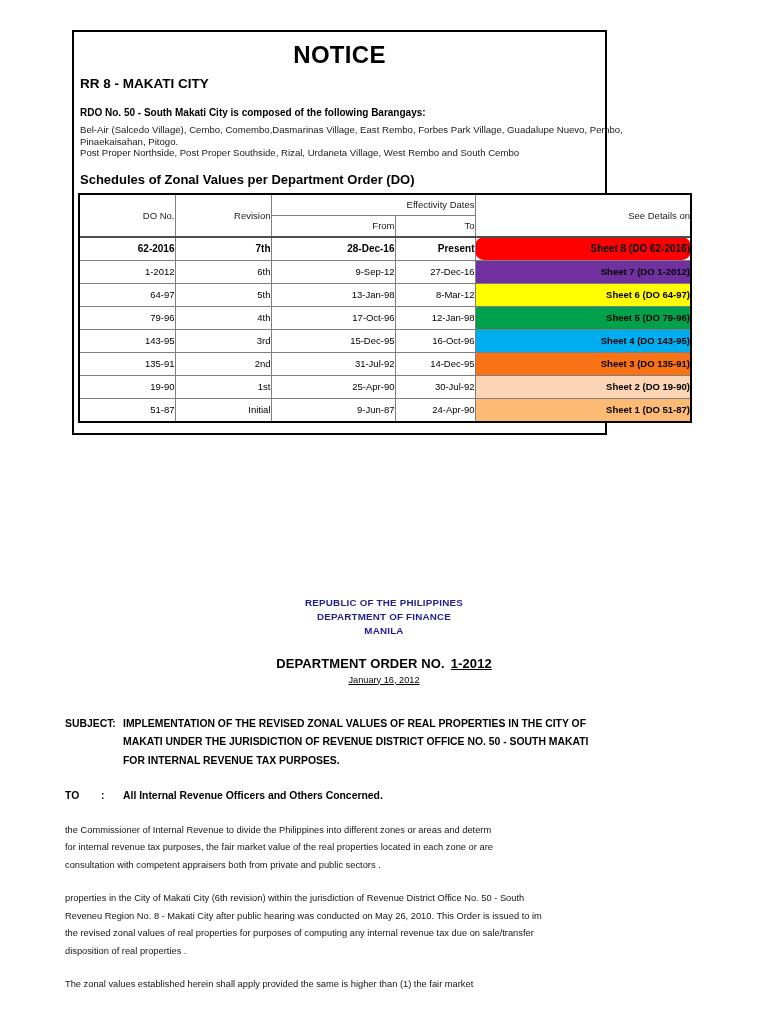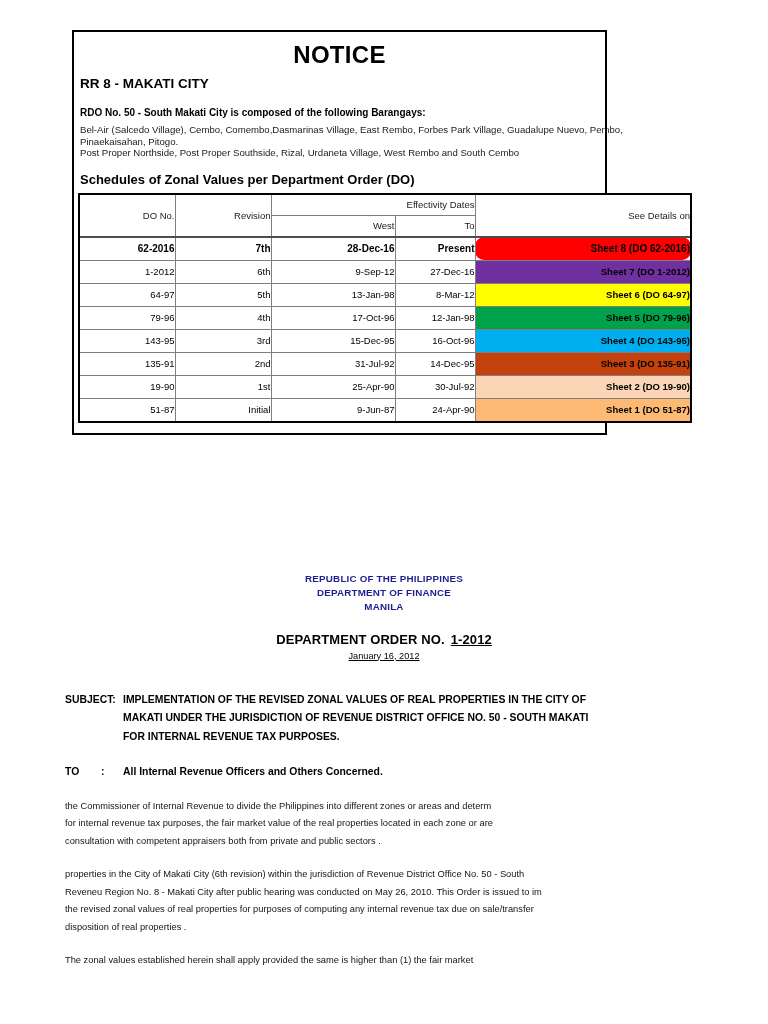--- a/index.html
+++ b/index.html
@@ -111,21 +111,21 @@
   col.c-do    { width: 96px; }
   col.c-rev   { width: 96px; }
   col.c-from  { width: 124px; }
   col.c-to    { width: 80px; }
   col.c-det   { width: 216px; }
 
   
   .doc {
     position: absolute;
     left: 0;
-    top: 572px;
+    top: 596px;
     width: 768px;
     height: 424px;
     overflow: hidden;
   }
   .dof-head {
     text-align: center;
     color: #1f1f8f;
     font-size: 9.8px;
     font-weight: bold;
     line-height: 14.2px;
@@ -211,21 +211,21 @@
           <col class="c-det">
       </colgroup>
       <thead>
         <tr>
           <th class="outer-l outer-t" rowspan="2">DO No.</th>
           <th class="outer-t" rowspan="2">Revision</th>
           <th class="outer-t" colspan="2">Effectivity Dates</th>
           <th class="outer-t outer-r" rowspan="2">See Details on</th>
         </tr>
         <tr>
-          <th class="thickline-b">West</th>
+          <th class="thickline-b">From</th>
           <th class="thickline-b">To</th>
         </tr>
       </thead>
       <tbody id="zv-body">
           <tr class="current">
             <td class="datacell outer-l thickline-t">62-2016</td>
             <td class="datacell  thickline-t">7th</td>
             <td class="datacell  thickline-t">28-Dec-16</td>
             <td class="datacell  thickline-t">Present</td>
             <td class="datacell sheetcell outer-r thickline-t" style="background:#ff0000;border-radius:9px;">Sheet 8 (DO 62-2016)</td>
@@ -256,21 +256,21 @@
             <td class="datacell ">3rd</td>
             <td class="datacell ">15-Dec-95</td>
             <td class="datacell ">16-Oct-96</td>
             <td class="datacell sheetcell outer-r" style="background:#00aeef;">Sheet 4 (DO 143-95)</td>
           </tr>
           <tr>
             <td class="datacell outer-l">135-91</td>
             <td class="datacell ">2nd</td>
             <td class="datacell ">31-Jul-92</td>
             <td class="datacell ">14-Dec-95</td>
-            <td class="datacell sheetcell outer-r" style="background:#c2410c;">Sheet 3 (DO 135-91)</td>
+            <td class="datacell sheetcell outer-r" style="background:#f97316;">Sheet 3 (DO 135-91)</td>
           </tr>
           <tr>
             <td class="datacell outer-l">19-90</td>
             <td class="datacell ">1st</td>
             <td class="datacell ">25-Apr-90</td>
             <td class="datacell ">30-Jul-92</td>
             <td class="datacell sheetcell outer-r" style="background:#fbd5b5;">Sheet 2 (DO 19-90)</td>
           </tr>
           <tr>
             <td class="datacell outer-l outer-b">51-87</td>

